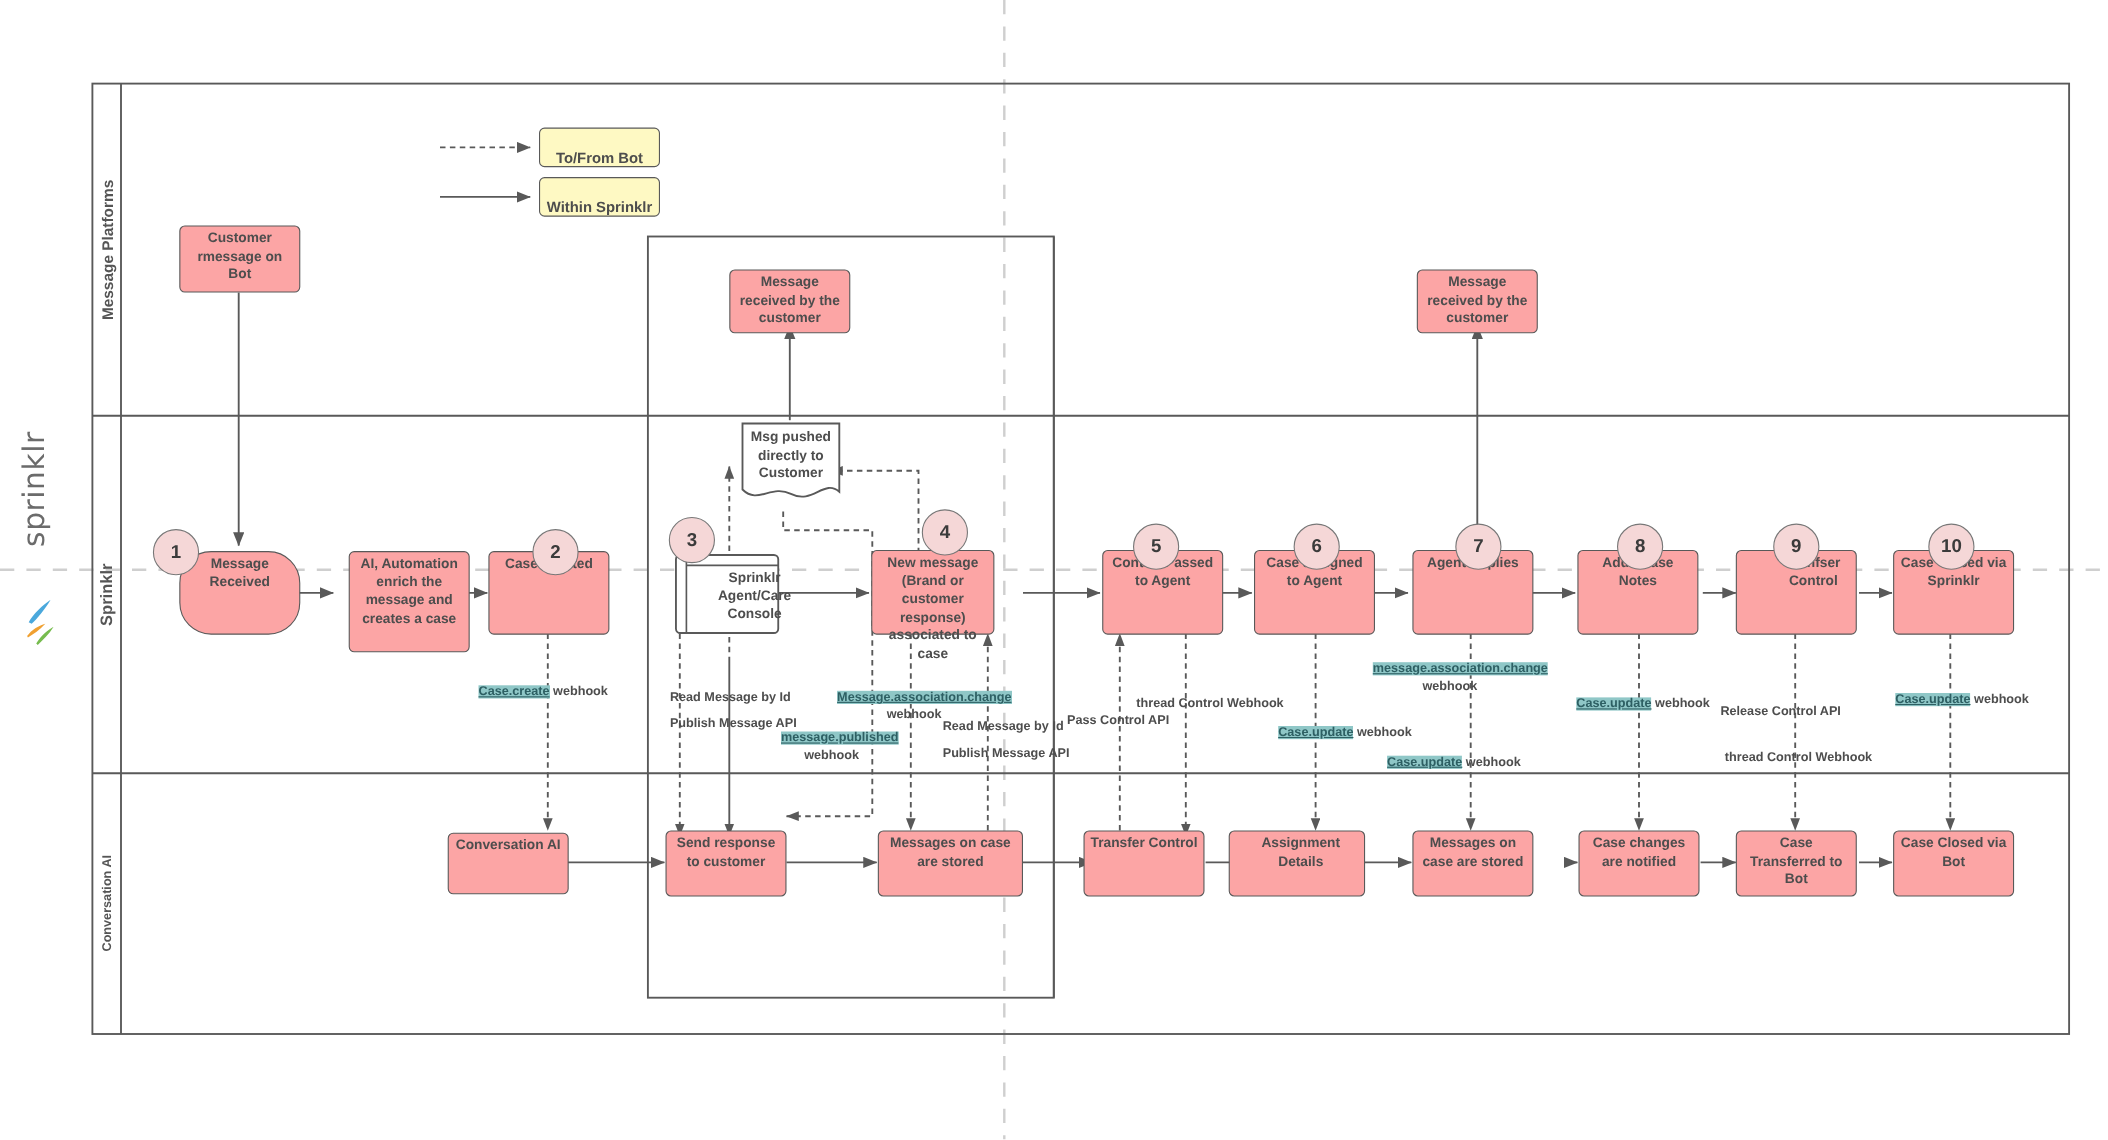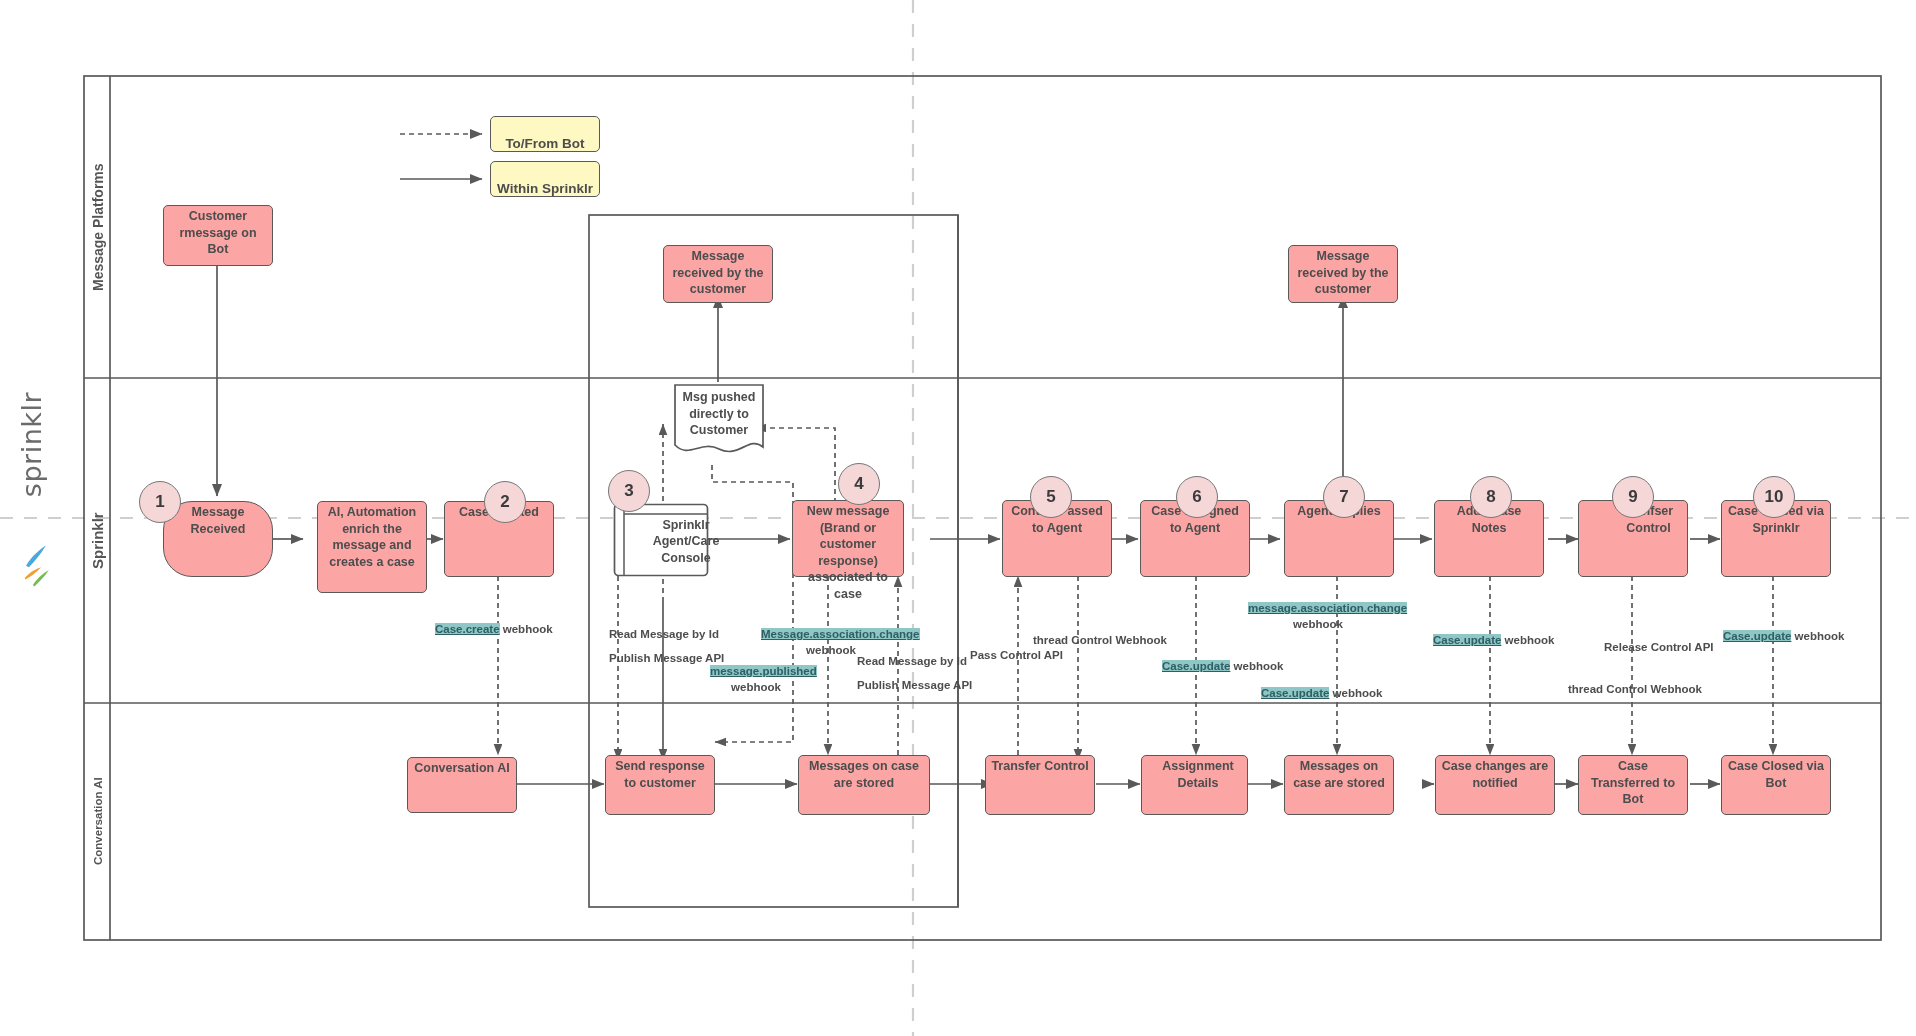--- a/index.html
+++ b/index.html
@@ -297,27 +297,27 @@
   </div>
   <div class="node small" style="left:605px;top:755px;width:110px;height:60px;">
     <span>Send response to customer</span>
   </div>
   <div class="node small" style="left:798px;top:755px;width:132px;height:60px;">
     <span>Messages on case are stored</span>
   </div>
   <div class="node small" style="left:985px;top:755px;width:110px;height:60px;">
     <span>Transfer Control</span>
   </div>
-  <div class="node small" style="left:1141px;top:755px;width:107px;height:60px;padding-left:12px;">
+  <div class="node small" style="left:1117px;top:755px;width:124px;height:60px;padding-left:12px;">
     <span>Assignment Details</span>
   </div>
   <div class="node small" style="left:1284px;top:755px;width:110px;height:60px;">
     <span>Messages on case are stored</span>
   </div>
-  <div class="node small" style="left:1435px;top:755px;width:120px;height:60px;">
+  <div class="node small" style="left:1435px;top:755px;width:110px;height:60px;">
     <span>Case changes are notified</span>
   </div>
   <div class="node small" style="left:1578px;top:755px;width:110px;height:60px;">
     <span>Case Transferred to Bot</span>
   </div>
   <div class="node small" style="left:1721px;top:755px;width:110px;height:60px;">
     <span>Case Closed via Bot</span>
   </div>
 
   <div class="ann" style="left:435px;top:622px;">
@@ -365,21 +365,21 @@
 
   <div class="ann ctr" style="left:1248px;top:601px;width:140px;">
     <span class="hl">message.association.change</span><br>
     <span>webhook</span>
   </div>
 
   <div class="ann" style="left:1433px;top:633px;">
     <span class="hl">Case.update</span><span> webhook</span>
   </div>
 
-  <div class="ann" style="left:1568px;top:640px;padding-left:36px;">
+  <div class="ann" style="left:1528px;top:640px;padding-left:36px;">
     <span>Release Control  API</span>
   </div>
   <div class="ann" style="left:1568px;top:682px;">
     <span>thread Control Webhook</span>
   </div>
 
   <div class="ann" style="left:1723px;top:629px;">
     <span class="hl">Case.update</span><span> webhook</span>
   </div>
 

